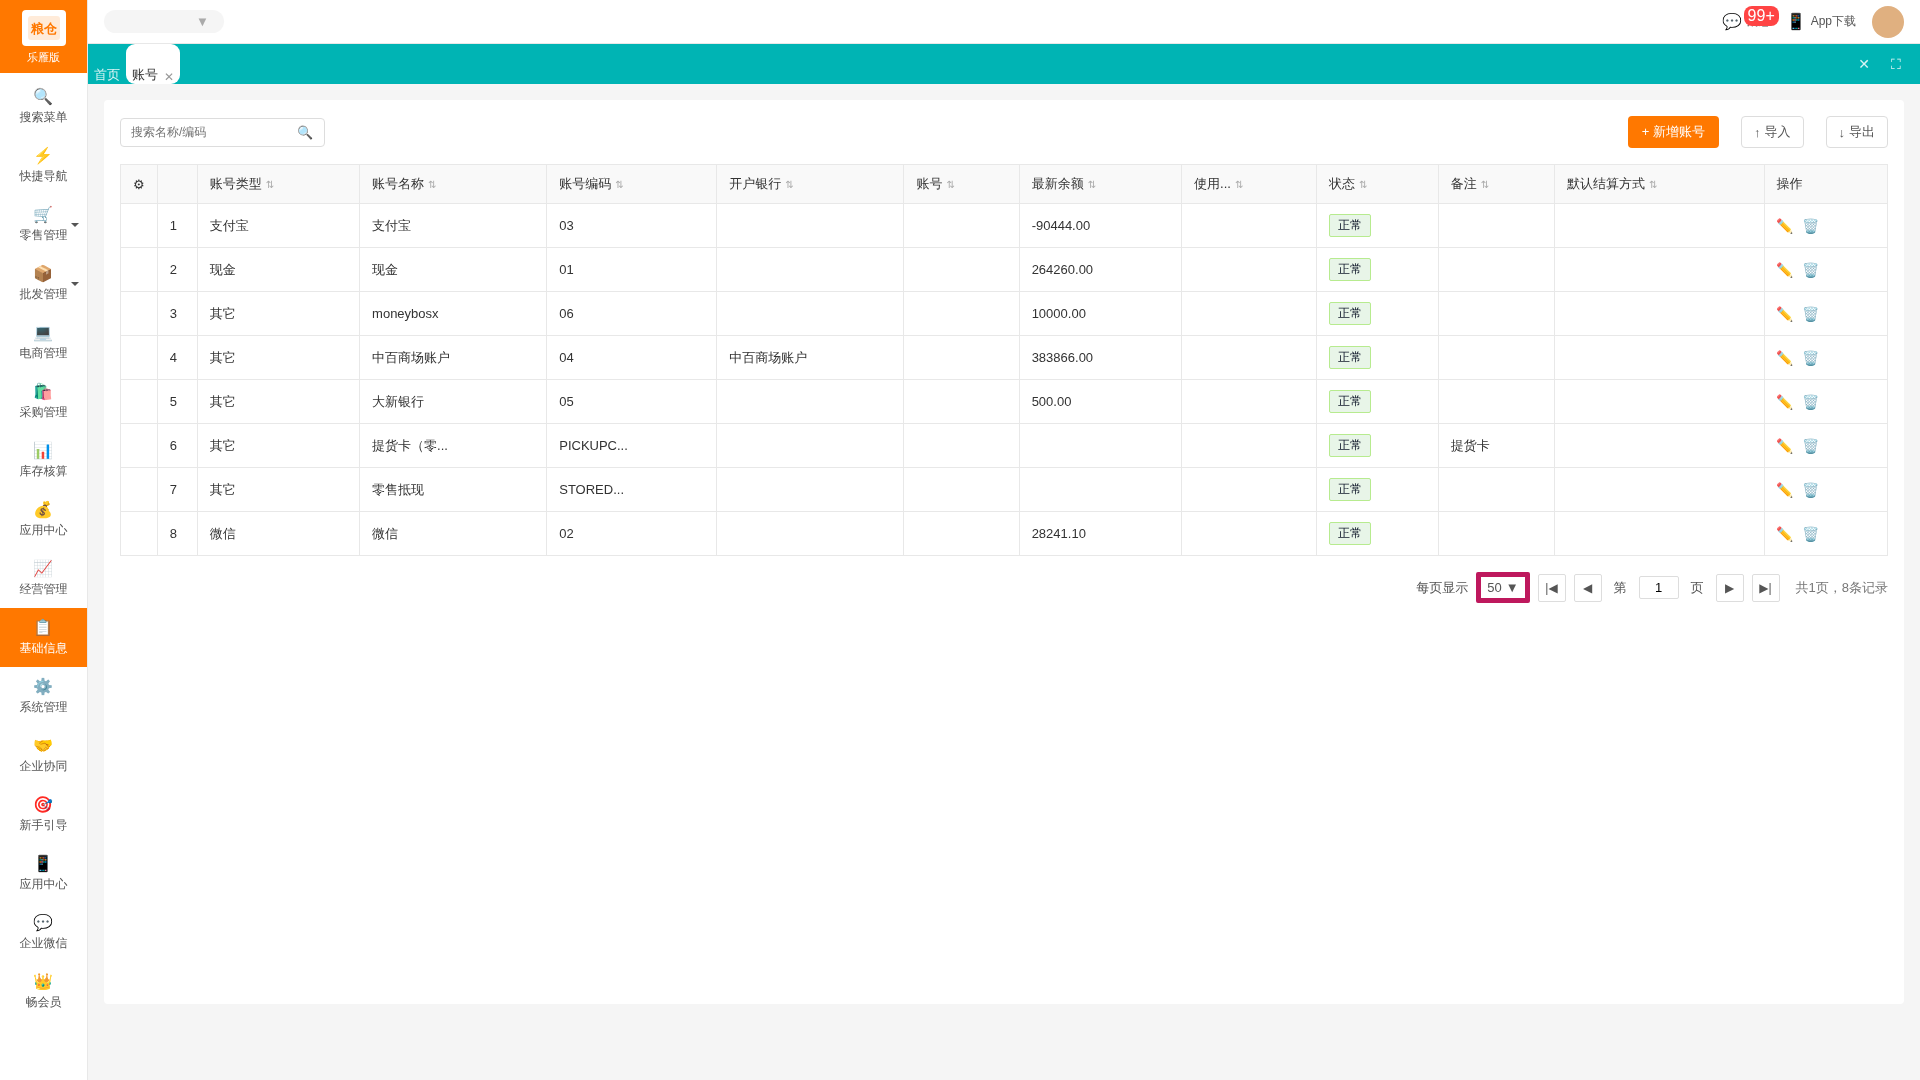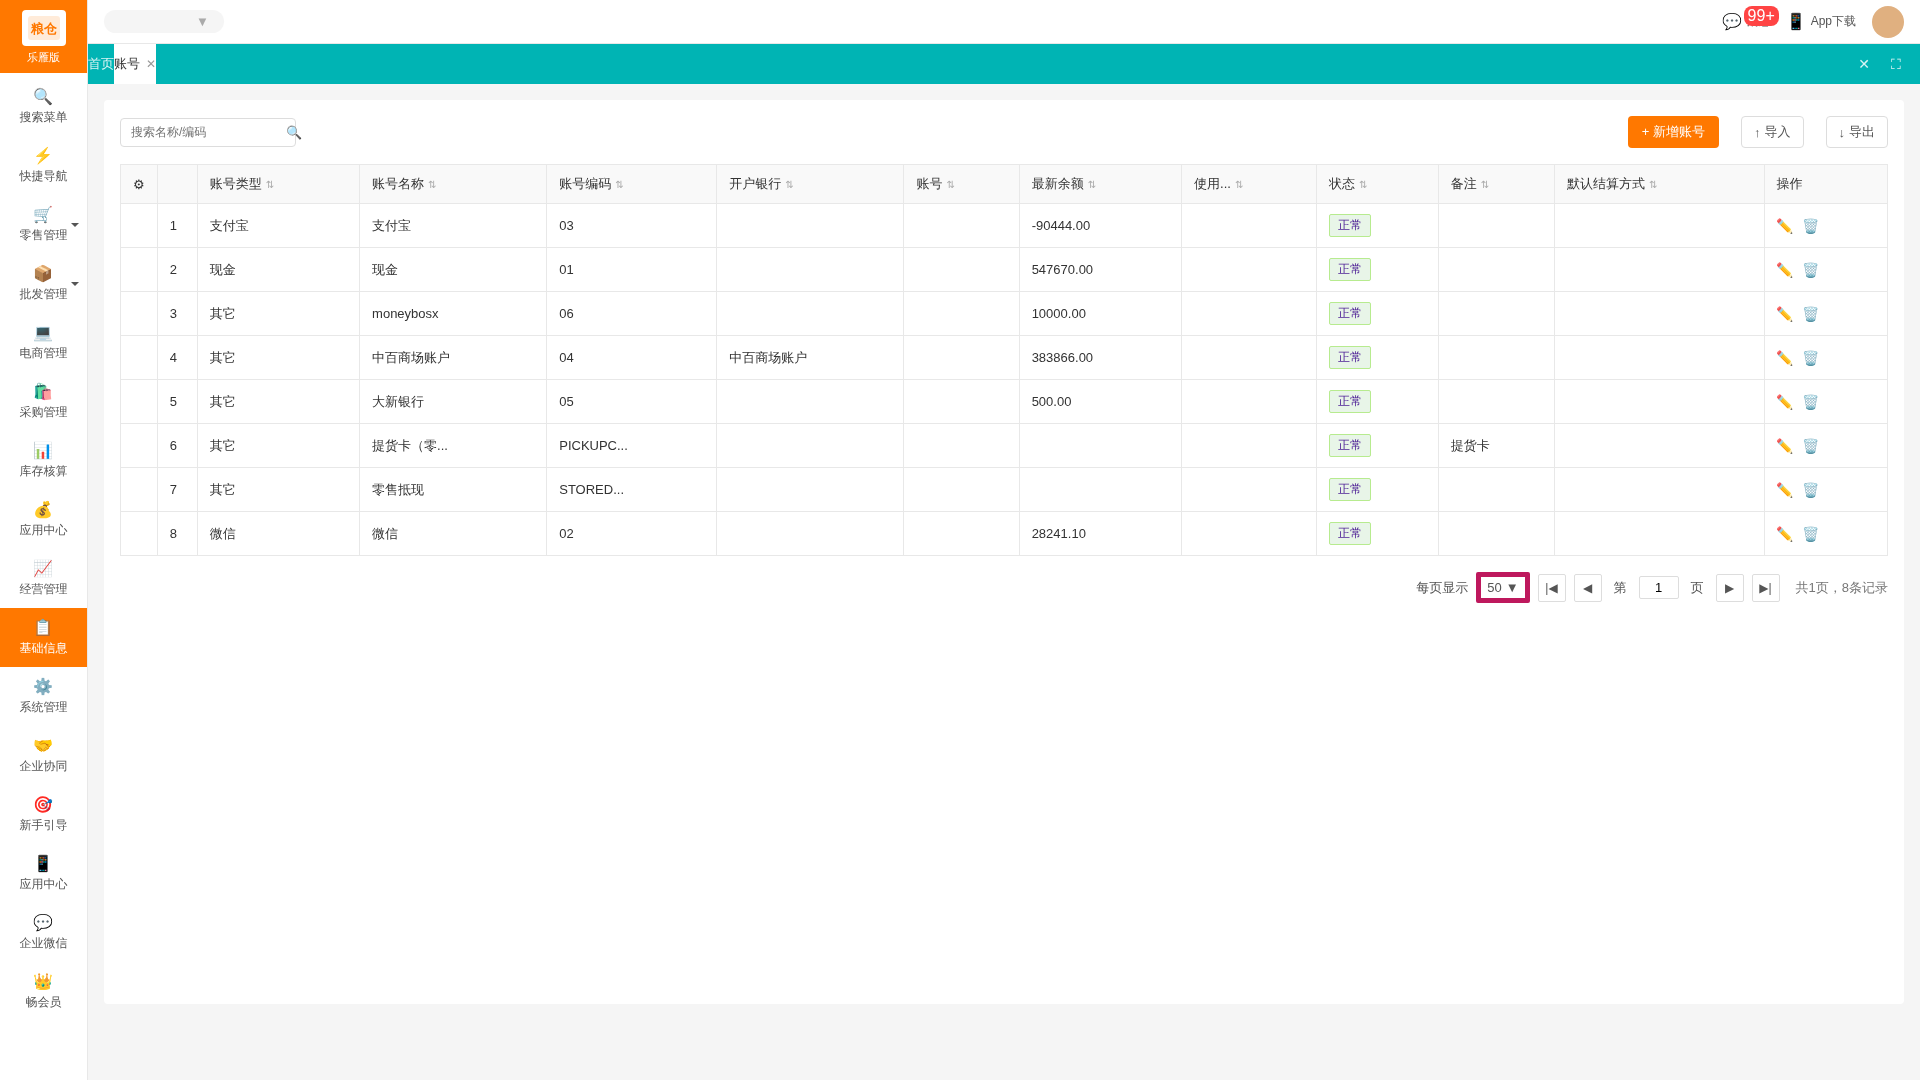--- a/index.html
+++ b/index.html
@@ -166,26 +166,27 @@
       height: 40px;
       background: #00b4b4;
       display: flex;
       align-items: center;
       padding: 0 0;
       flex-shrink: 0;
     }
     .tab {
       height: 100%;
       display: flex;
-      align-items: center;
-      padding: 0 0;
+      align-items: flex-end;
+      padding: 0 6px;
       cursor: pointer;
       font-size: 13px;
       color: rgba(255,255,255,0.85);
       position: relative;
+      border-radius: 9px;
     }
     .tab.active {
       background: #fff;
       color: #333;
     }
     .tab-close {
       margin-left: 6px;
       font-size: 12px;
       color: #999;
       cursor: pointer;
@@ -228,21 +229,21 @@
       align-items: center;
       justify-content: space-between;
       margin-bottom: 16px;
     }
     .search-box {
       display: flex;
       align-items: center;
       border: 1px solid #ddd;
       border-radius: 4px;
       padding: 6px 10px;
-      width: 176px;
+      width: 205px;
       background: #fff;
     }
     .search-box input {
       border: none;
       outline: none;
       font-size: 12px;
       color: #666;
       flex: 1;
     }
     .search-icon { color: #aaa; cursor: pointer; }
@@ -301,21 +302,21 @@
       padding: 10px 12px;
       color: #333;
       font-size: 13px;
     }
     .gear-th {
       width: 36px;
       text-align: center;
     }
     .status-badge {
       background: #e8f5e8;
-      color: #4c1d95;
+      color: #0f172a;
       border: 1px solid #b7eb8f;
       border-radius: 2px;
       padding: 2px 8px;
       font-size: 12px;
       display: inline-block;
     }
     .action-cell {
       display: flex;
       align-items: center;
       gap: 8px;
@@ -549,21 +550,21 @@
       </td>
     </tr>
             <tr>
       <td></td>
       <td>2</td>
       <td>现金</td>
       <td>现金</td>
       <td>01</td>
       <td></td>
       <td></td>
-      <td>547670.00</td>
+      <td>264260.00</td>
       <td></td>
       <td><span class="status-badge">正常</span></td>
       <td></td>
       <td></td>
       <td>
         <div class="action-cell">
           <span class="action-btn" title="编辑">✏️</span>
           <span class="action-btn" title="删除">🗑️</span>
         </div>
       </td>

